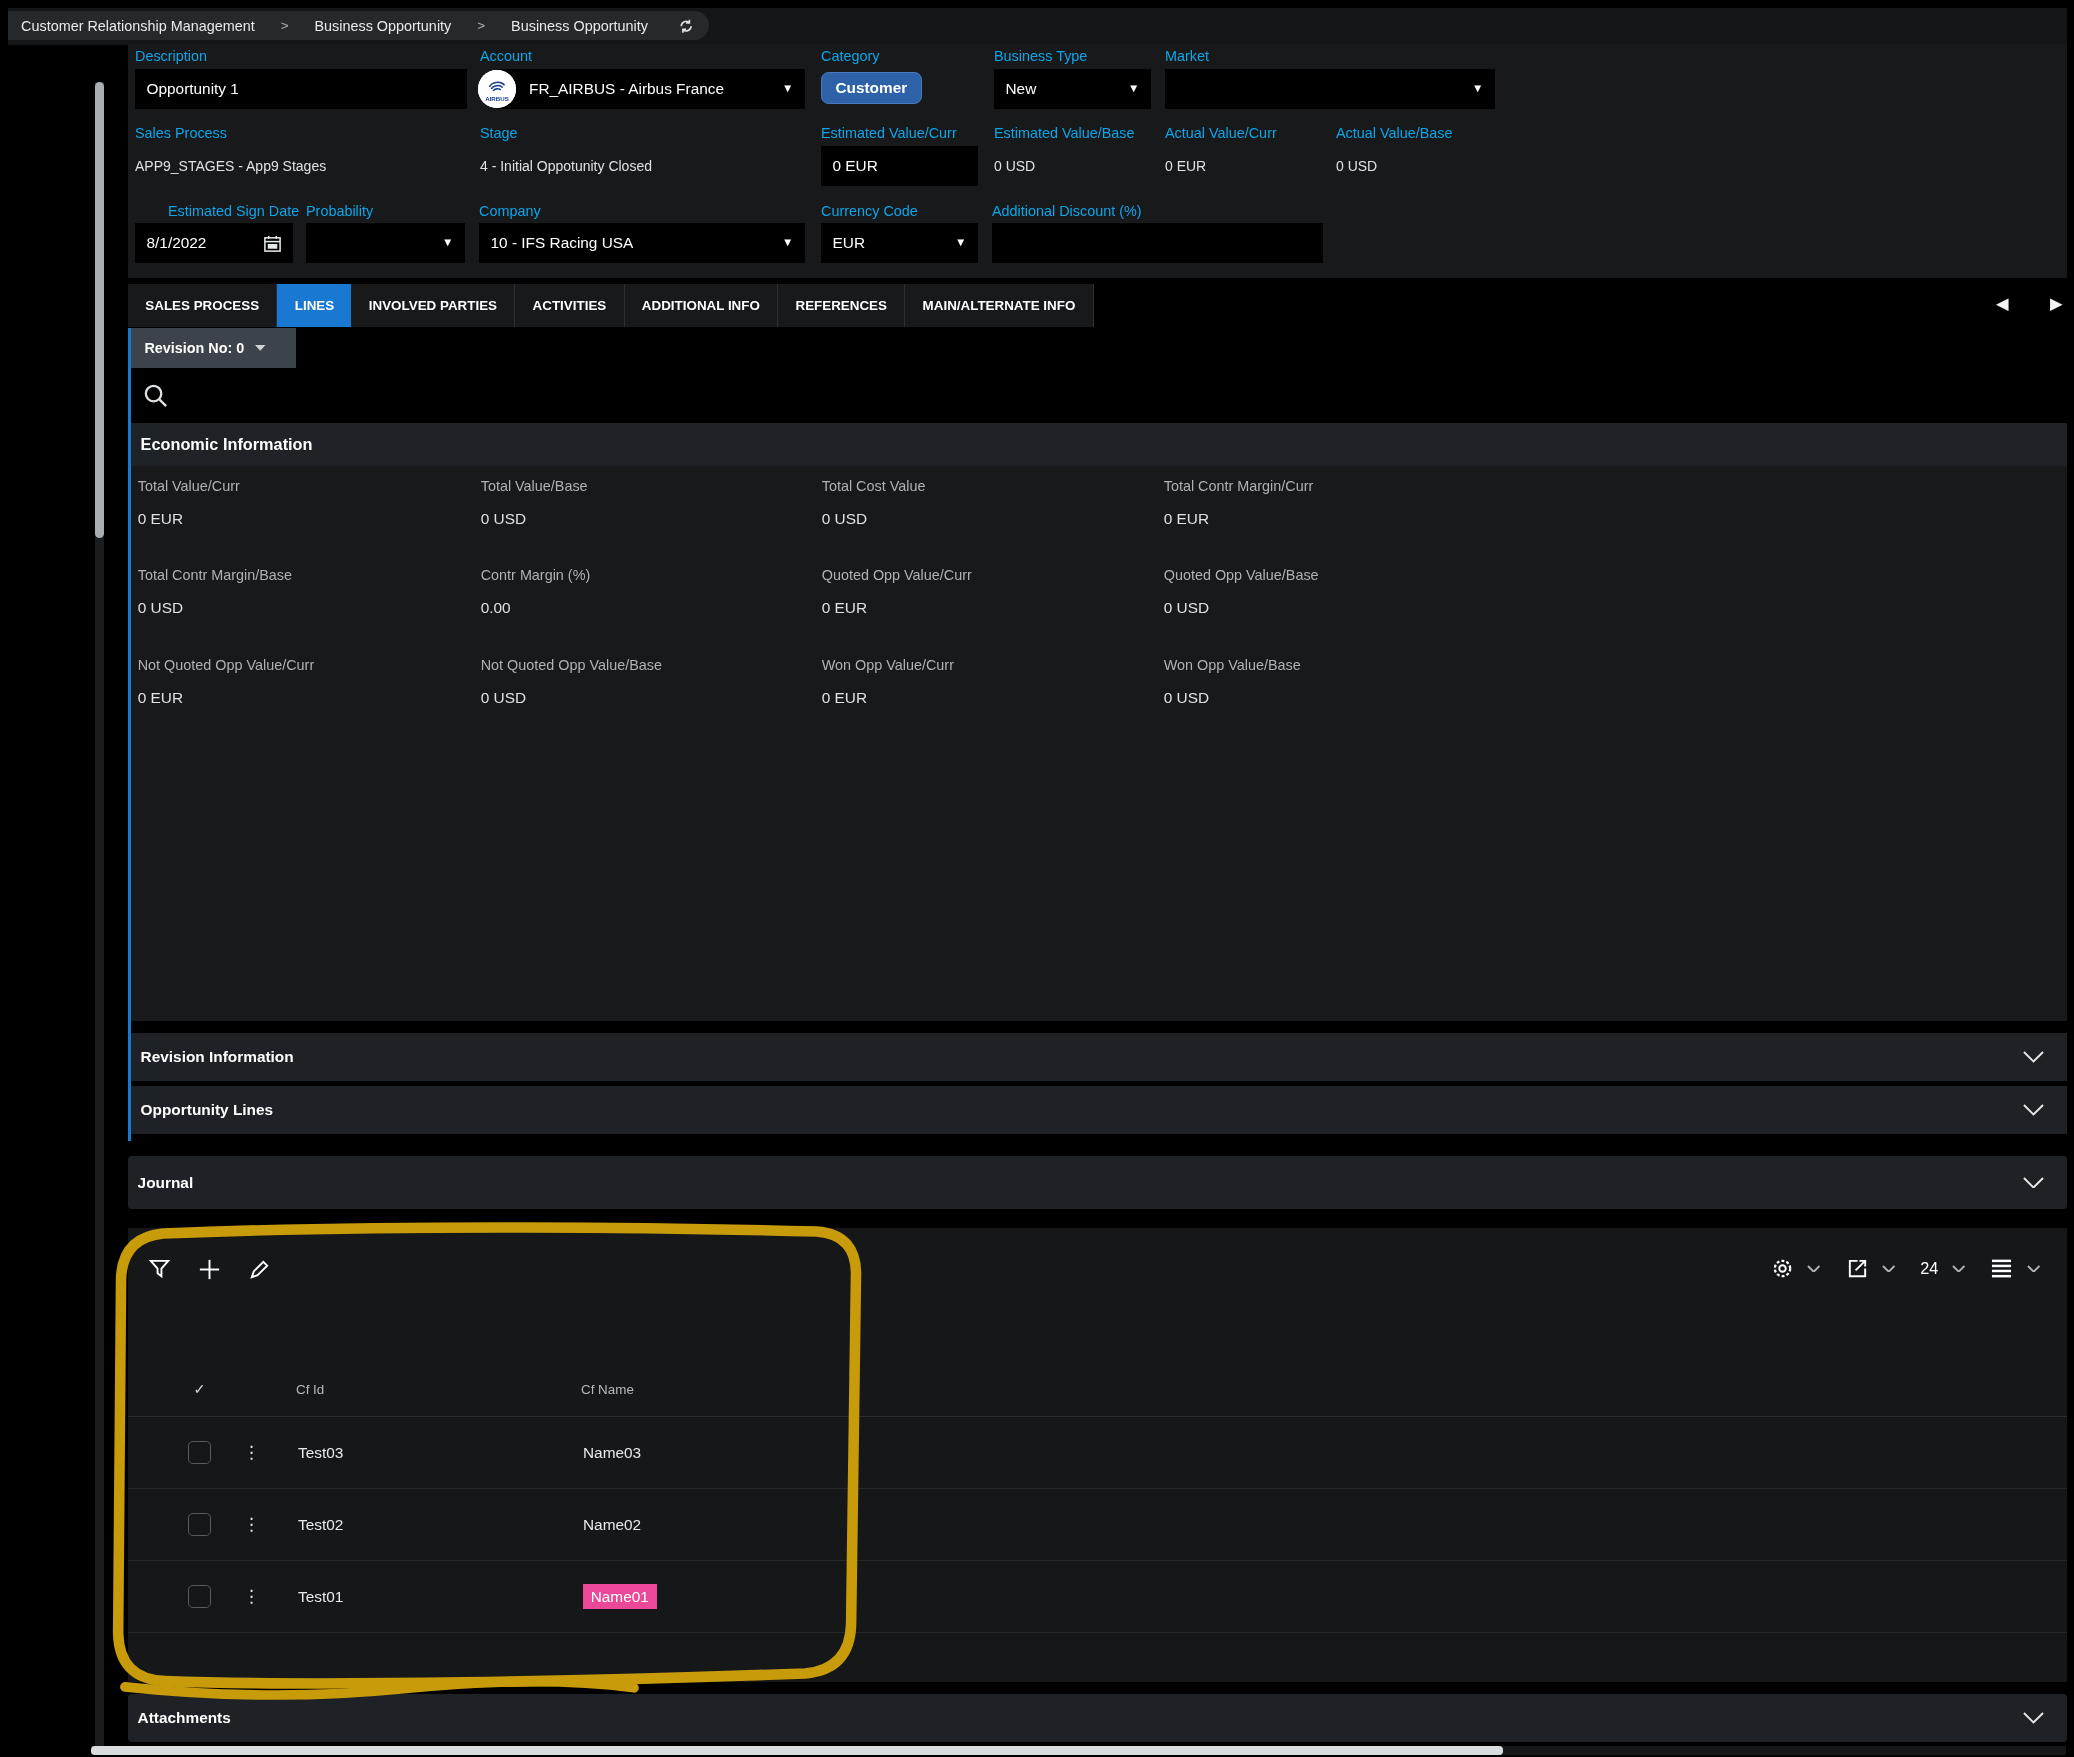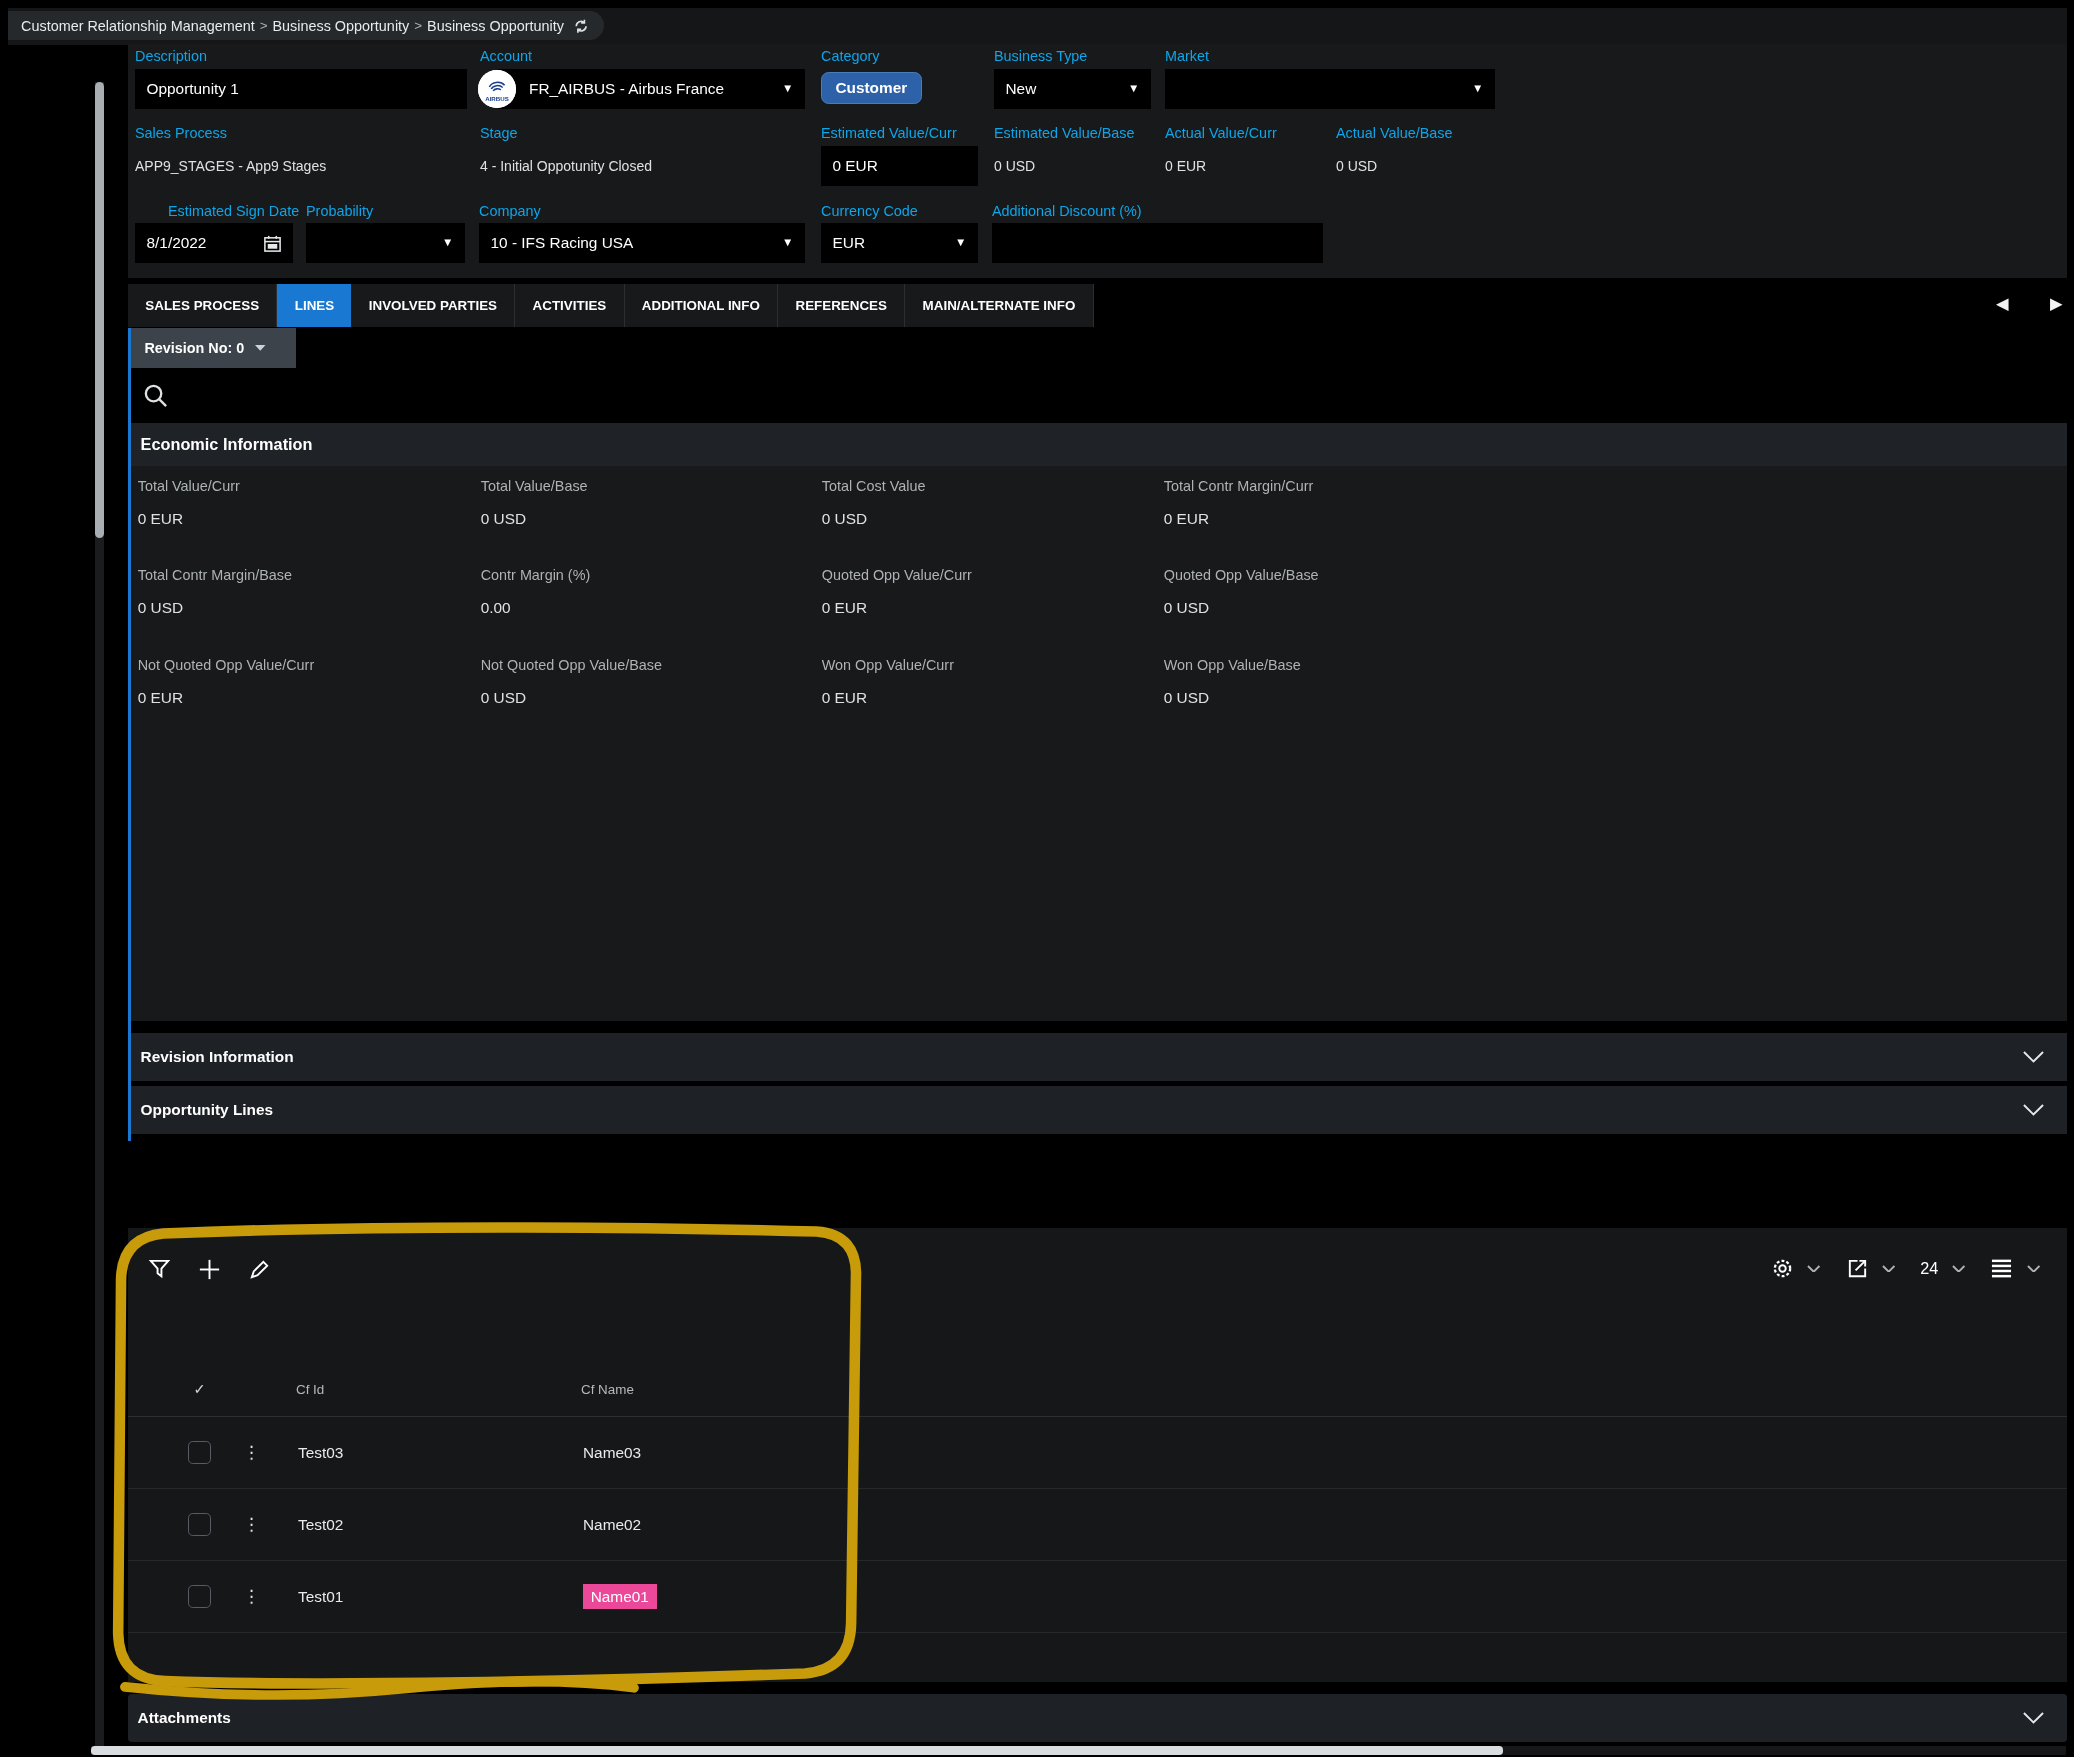--- a/index.html
+++ b/index.html
@@ -2,21 +2,21 @@
 <html><head>
 <meta charset="utf-8">
 <style>
   html,body{margin:0;padding:0;background:#000;}
   #app{position:relative;width:2074px;height:1757px;background:#000;overflow:hidden;
        font-family:"Liberation Sans","DejaVu Sans",sans-serif;color:#e6e9ea;}
 
   
   #topbar{position:absolute;left:7.7px;top:7.7px;width:2059px;height:37px;background:#141617;}
   #breadcrumb{position:absolute;left:0;top:3.8px;height:29px;display:inline-flex;align-items:center;
-      background:#26292b;border-radius:0 14.4px 14.4px 0;padding:0 15.4px 0 13.4px;gap:5px;}
+      background:#26292b;border-radius:0 14.4px 14.4px 0;padding:0 15.4px 0 13.4px;gap:26px;}
   .crumb{font-size:14.4px;color:#e8eaeb;white-space:nowrap;}
   .crumb-sep{color:#aab0b4;font-size:13.4px;}
   .icon-refresh{width:16.3px;height:16.3px;margin-left:3.8px;}
 
   
   #sidebar{position:absolute;left:7.7px;top:44px;width:85px;height:1705px;background:#121415;}
   #sortby{position:absolute;left:9.6px;top:11.5px;background:#26292b;border-radius:12.5px;height:25px;
       display:inline-flex;align-items:center;gap:6.7px;padding:0 11.5px;font-size:12.5px;font-weight:bold;color:#fff;}
   .side-card{position:absolute;left:0;width:85px;background:#1a1d20;}
   #vscroll-track{position:absolute;left:95px;top:82px;width:8.6px;height:1666px;background:#1a1c1e;}
@@ -294,20 +294,26 @@
       </svg>
   </div>
 
   <div class="collapse-bar" style="left:131px;top:1086px;width:1936px;height:48px;">
     <span>Opportunity Lines</span>
     <svg class="chev" viewBox="0 0 22 12">
         <path d="M1 1l10 10L21 1" fill="none" stroke="#e6e9ea" stroke-width="2"></path>
       </svg>
   </div>
 
+  <div class="collapse-bar" style="left:128px;top:1156px;width:1939px;height:53px;border-radius:3.8px;">
+    <span>Journal</span>
+    <svg class="chev" viewBox="0 0 22 12">
+        <path d="M1 1l10 10L21 1" fill="none" stroke="#e6e9ea" stroke-width="2"></path>
+      </svg>
+  </div>
 
   <div id="mtl-card">
 
     <div id="mtl-toolbar">
       <svg class="tool-ic" style="left:19px;" viewBox="0 0 26 26">
         <path d="M4 4h18l-7 8v8l-4-3v-5z" fill="none" stroke="#fff" stroke-width="2"></path>
       </svg>
       <svg class="tool-ic" style="left:69px;" viewBox="0 0 26 26">
         <line x1="13" y1="3" x2="13" y2="23" stroke="#fff" stroke-width="2"></line>
         <line x1="3" y1="13" x2="23" y2="13" stroke="#fff" stroke-width="2"></line>

